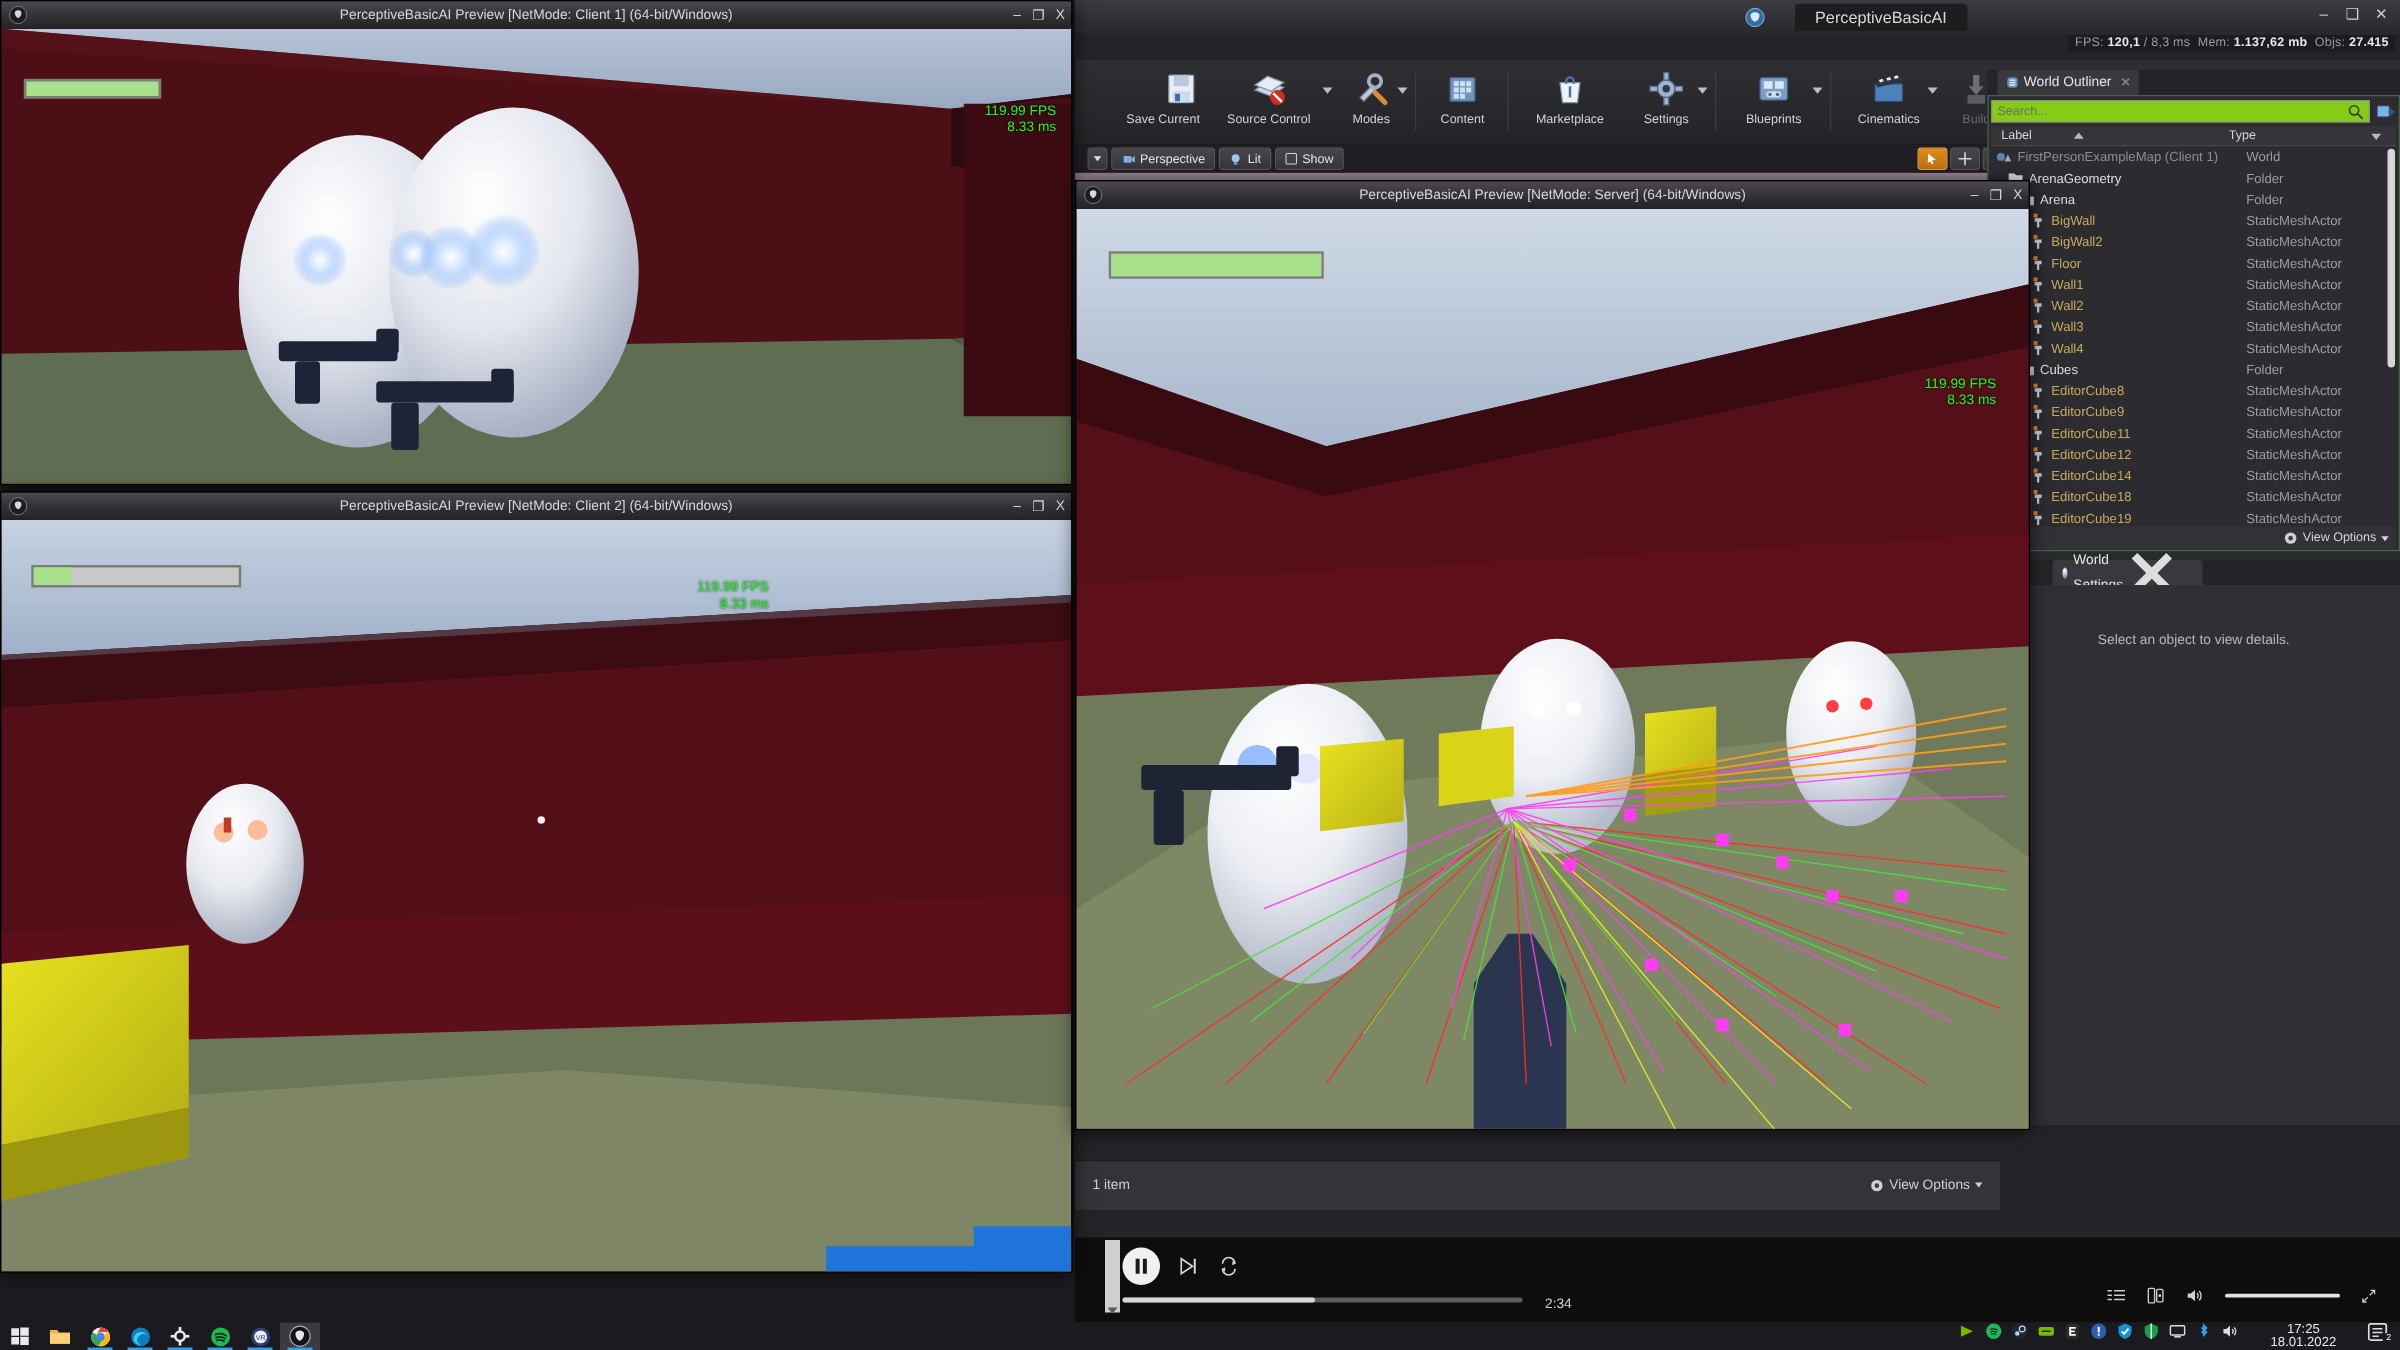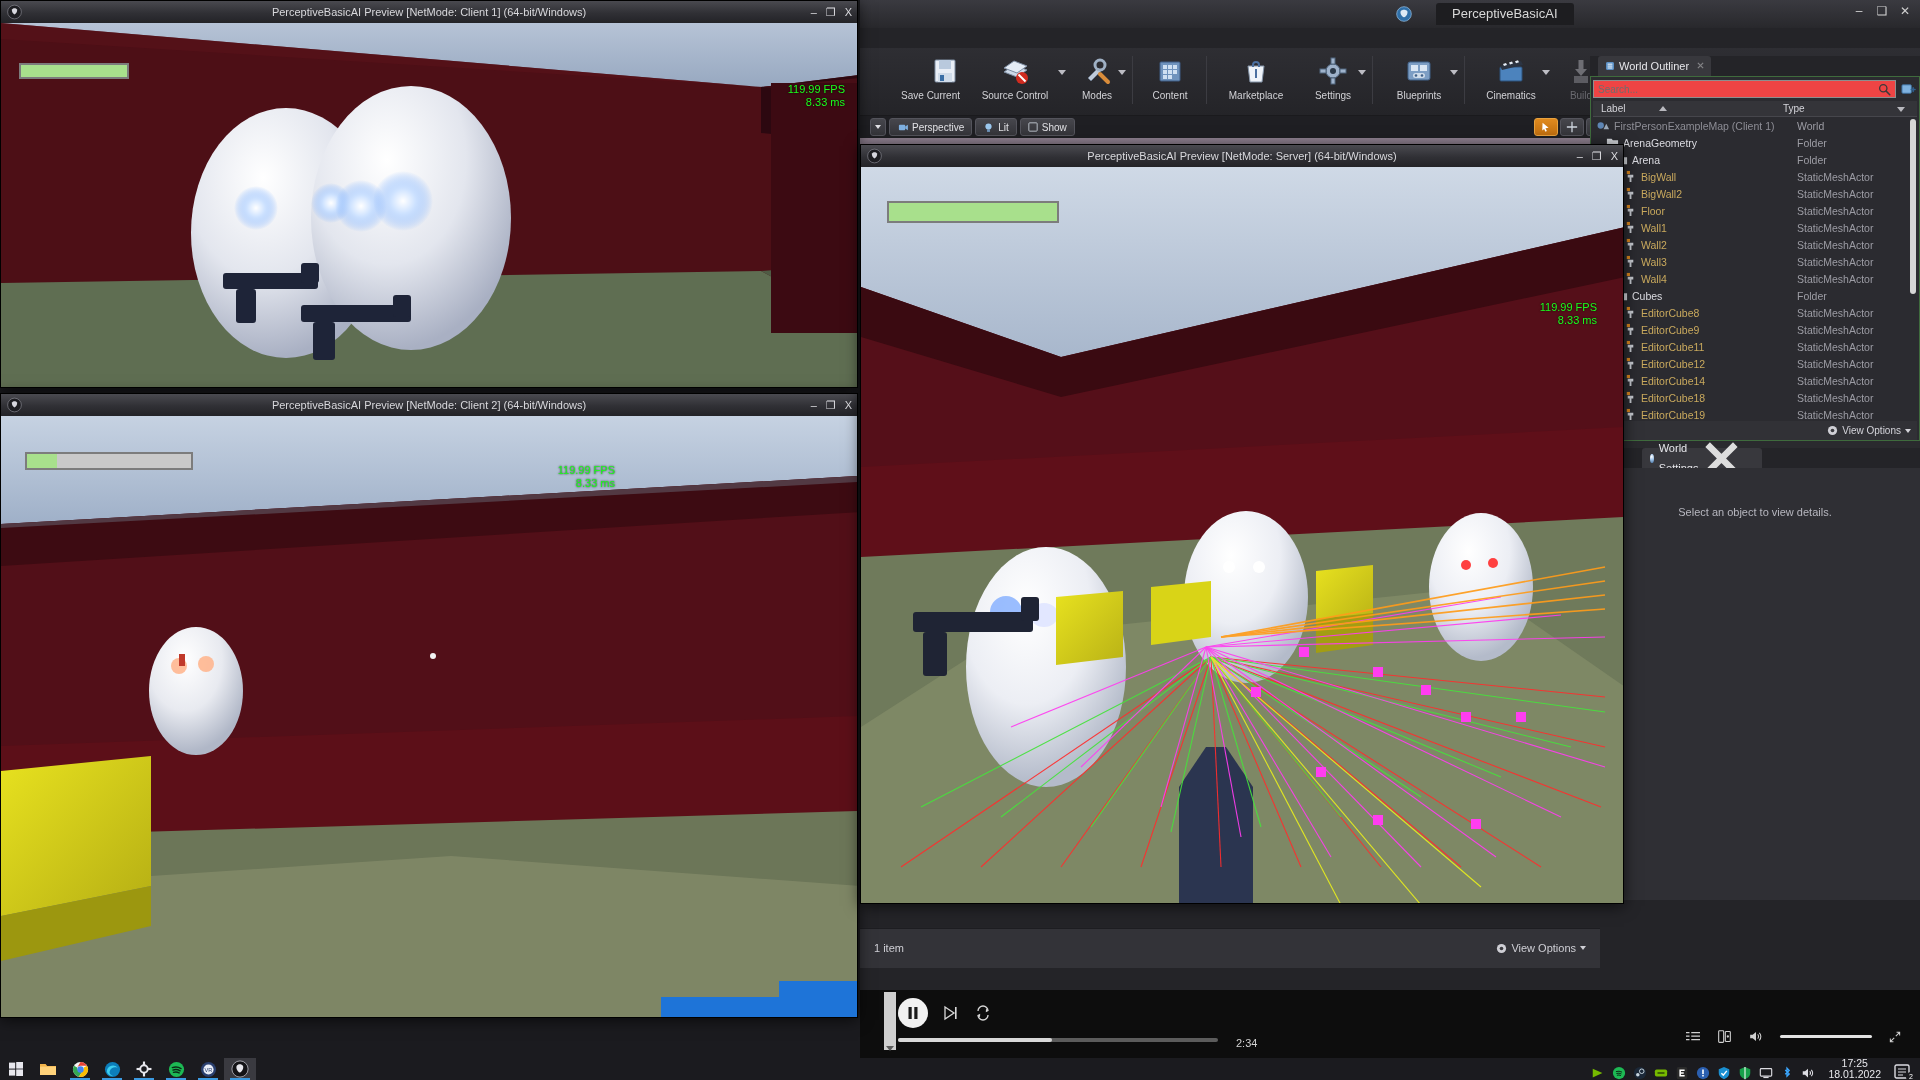--- a/index.html
+++ b/index.html
@@ -56,21 +56,21 @@
   .panel-tabrow { position:relative; height:20px; background:#242428; }
   .panel-tab { position:absolute; left:8px; top:0; height:20px; padding:0 22px 0 8px;
      background:#38383d; border-radius:3px 3px 0 0; color:#e6e6ea; font-size:11px; line-height:20px;
      display:flex; align-items:center; gap:5px; cursor:default; }
   .panel-tab .tdot { width:8px;height:8px;border-radius:2px;background:#6f9fd8; display:inline-block;}
   .panel-tab .tx { position:absolute; right:7px; top:6px; width:7px;height:7px; opacity:.45; }
 
   .outliner { position:absolute; left:0; top:20px; right:0; height:365px; background:#2b2b30;
      border:1px solid #3f6b3d; }
   .search-row { position:absolute; left:2px; top:3px; right:2px; height:18px; display:flex; gap:3px; }
-  .search-box { flex:1; background:#ef4444; border:1px solid #8e8e8e; display:flex; align-items:center;
+  .search-box { flex:1; background:#84cc16; border:1px solid #8e8e8e; display:flex; align-items:center;
      padding:0 4px; position:relative; }
   .search-box input { border:0; background:transparent; outline:none; width:100%;
      font-family:"Liberation Sans",sans-serif; font-size:10px; color:#3a3a3a; }
   .search-box input::placeholder{ color:#6e6e6e; }
   .search-ico { position:absolute; right:4px; top:2px; width:13px; height:13px; }
   .search-add { width:18px; height:18px; display:flex; align-items:center; justify-content:center; }
 
   .ol-head { position:absolute; left:2px; top:24px; right:2px; height:16px; background:#343439;
      border-bottom:1px solid #46464c; display:flex; align-items:center; color:#d4d4da; font-size:10px; }
   .ol-head .c1 { width:190px; padding-left:8px; position:relative; }
@@ -139,21 +139,21 @@
      text-shadow:0 0 2px rgba(0,0,0,.9); white-space:nowrap; }
 
   
   .taskbar { position:absolute; left:0; bottom:0; width:1920px; height:22px; background:#1b1b1f;
      display:flex; align-items:center; }
   .tb-icons { display:flex; align-items:center; height:22px; }
   .tb-app { width:32px; height:22px; display:flex; align-items:center; justify-content:center;
      position:relative; cursor:default; }
   .tb-app.active { background:#3a3a40; }
   .tb-app .under { position:absolute; left:6px; bottom:0; width:20px; height:2px; background:#3b9ae1; }
-  .tray { margin-left:auto; display:flex; align-items:flex-end; gap:7px; padding-right:6px; }
+  .tray { margin-left:auto; display:flex; align-items:flex-start; gap:19px; padding-right:6px; }
   .tray-ic { width:14px; height:14px; display:block; }
   .clock { color:#e8e8ec; font-size:10.5px; line-height:11px; text-align:center; padding:0 6px; }
   .notif { position:relative; width:20px;height:16px; }
   .notif .badge { position:absolute; right:-2px; bottom:-2px; background:#1b1b1f; color:#fff;
      font-size:7px; border-radius:50%; width:10px;height:10px; line-height:10px; text-align:center; }
 </style>
 </head>
 <body>
 
 <div id="root">
@@ -167,20 +167,31 @@
         <path d="M7 8c2-3 8-3 10 0 1 3-1 8-5 9-4-1-6-6-5-9z" fill="#dce9f5"></path>
       </svg>
       <div class="proj-tab">PerceptiveBasicAI</div>
       <div class="ue-wbtns">
         <span>–</span>
         <span>❑</span>
         <span>✕</span>
       </div>
     </div>
 
+    <div class="ue-statsbar">
+      <div class="ue-stats">
+        <i>FPS:</i>
+        <b>120,1</b>
+        <i>/ 8,3 ms</i>
+        &nbsp;<i>Mem:</i>
+        <b>1.137,62 mb</b>
+        &nbsp;<i>Objs:</i>
+        <b>27.415</b>
+      </div>
+    </div>
 
     <div class="ue-toolbar">
       <div id="toolbar-host" style="position:absolute;left:0;top:0;width:1060px;height:68px;">
           <div class="tb-item" style="position:absolute;left:14px;top:2px;width:86px;align-items:flex-end;">
             <svg class="tb-ico" width="30" height="30" viewBox="0 0 30 30">
               <rect x="5" y="4" width="20" height="22" rx="1" fill="#e9eef6" stroke="#7e8ea3"></rect>
               <rect x="9" y="4" width="12" height="9" fill="#b9c9dd"></rect>
               <rect x="8" y="17" width="14" height="9" fill="#cfdbe9"></rect>
               <rect x="10" y="19" width="4" height="6" fill="#3a6ea5"></rect>
             </svg>

